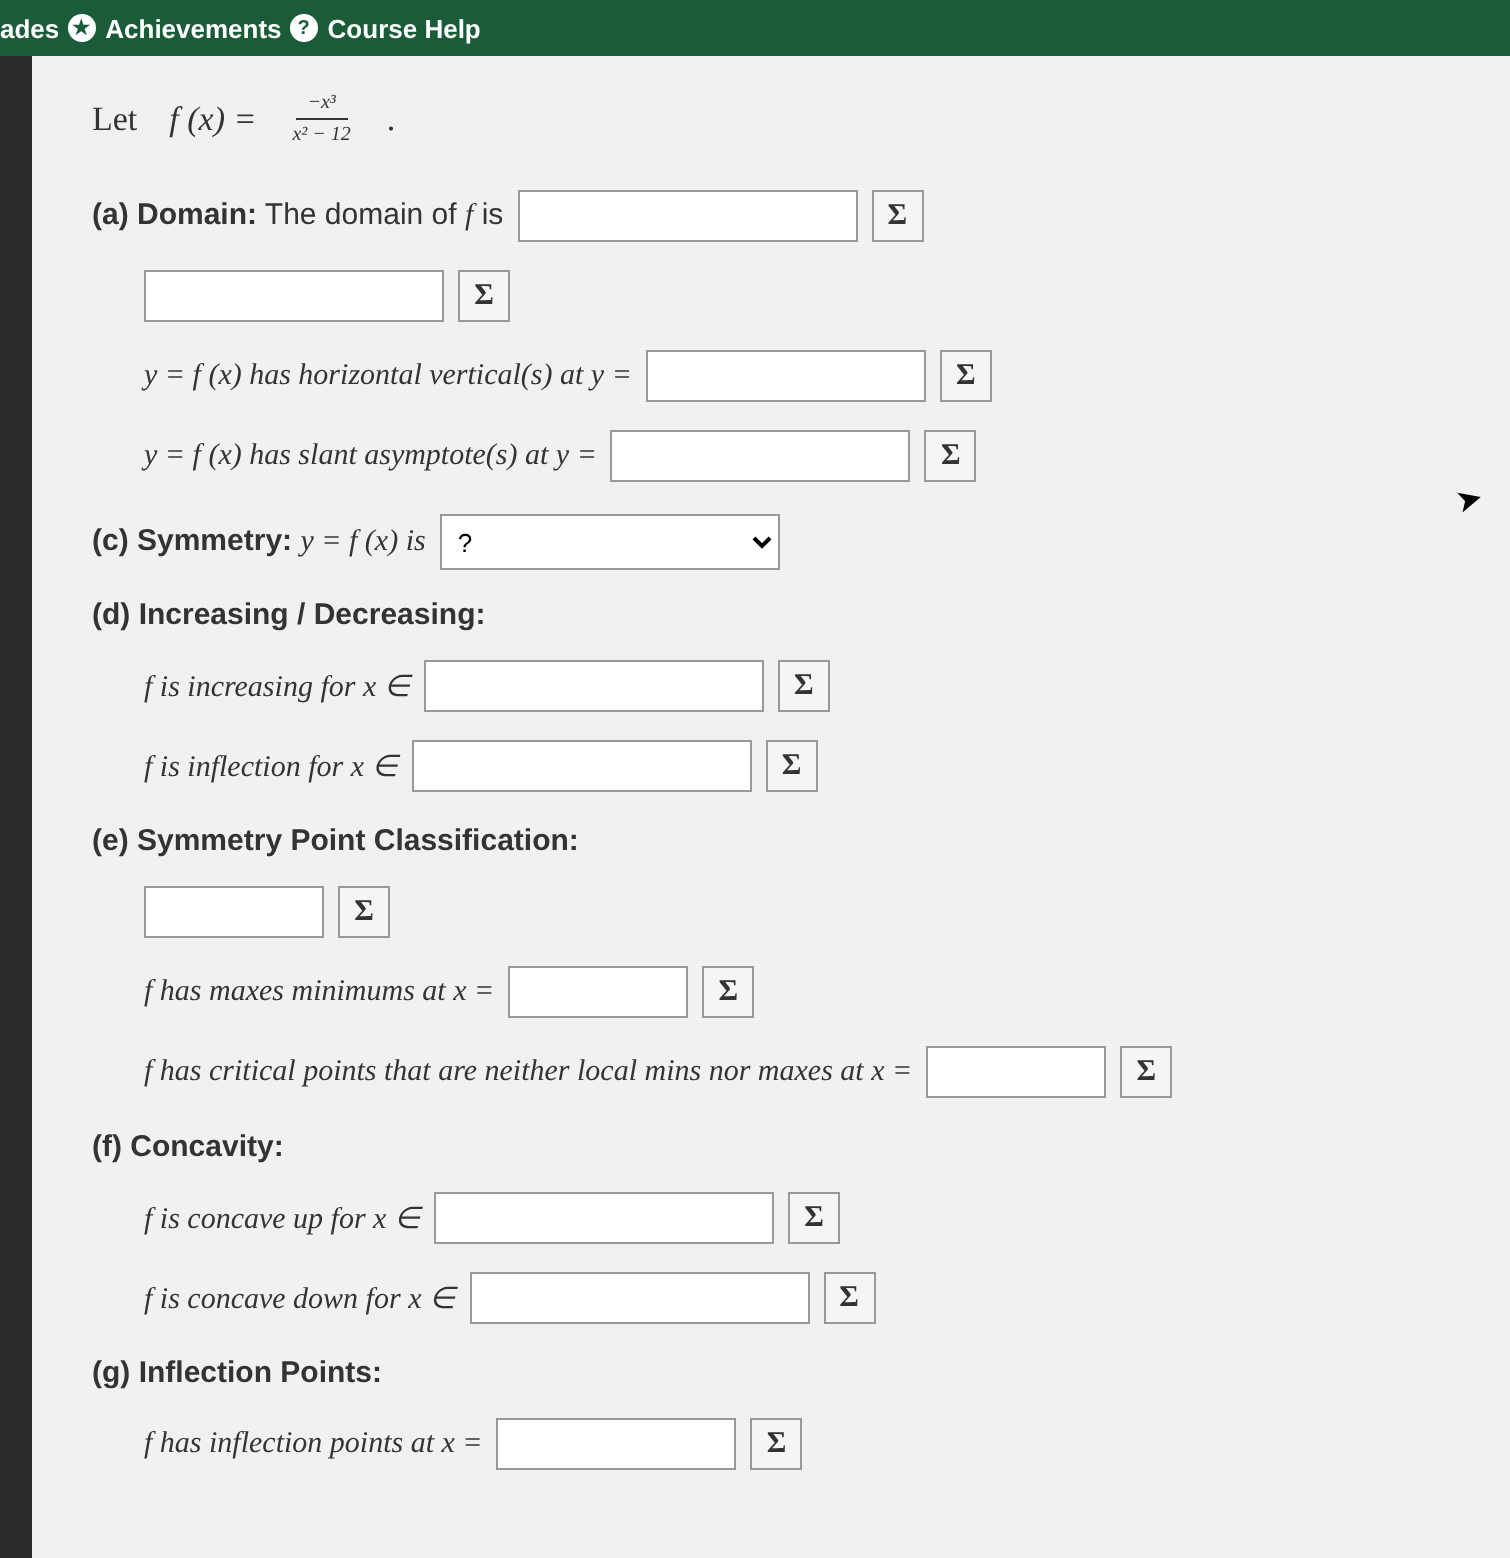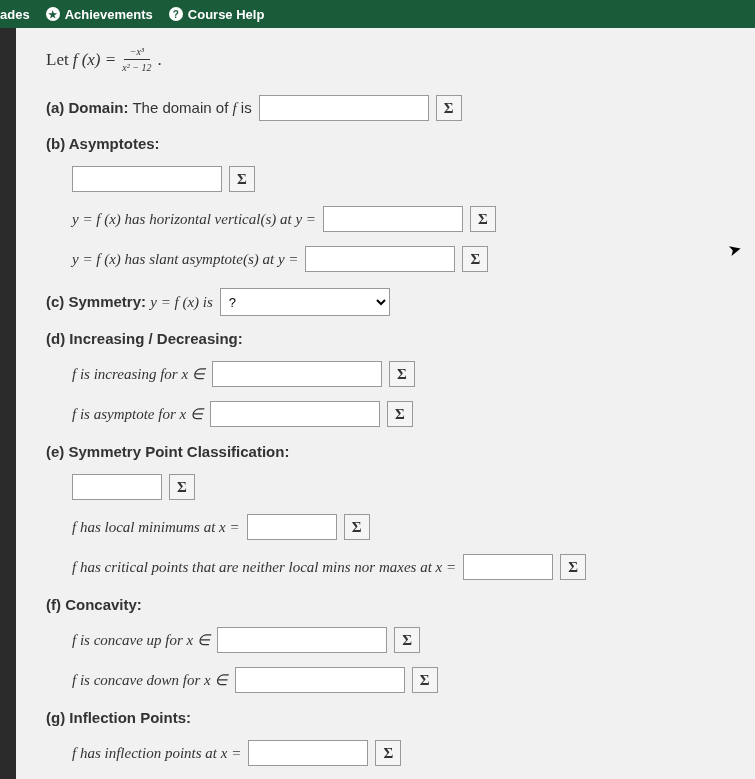--- a/index.html
+++ b/index.html
@@ -13,21 +13,21 @@
     overflow: hidden;
     font-size: 14px;
     color: #333;
   }
   .top-nav {
     background: #1a5c3a;
     height: 28px;
     display: flex;
     align-items: center;
     padding-left: 0;
-    gap: 16px;
+    gap: 4px;
     color: #fff;
     font-size: 13px;
     font-weight: bold;
   }
   .nav-item { display: flex; align-items: center; gap: 5px; cursor: pointer; }
   .nav-icon {
     display: inline-flex;
     width: 14px; height: 14px;
     background: #fff;
     border-radius: 50%;
@@ -51,21 +51,21 @@
     padding: 18px 18px 0 30px;
     height: calc(100% - 28px);
     overflow: hidden;
   }
   .func-def {
     display: flex;
     align-items: center;
     font-family: "Times New Roman", serif;
     font-size: 17px;
     margin-bottom: 22px;
-    gap: 4px;
+    gap: 16px;
   }
   .frac {
     display: inline-flex;
     flex-direction: column;
     align-items: center;
     font-size: 10px;
     line-height: 1.1;
     margin: 0 2px;
   }
   .frac .num { border-bottom: 1px solid #333; padding: 0 6px 2px 6px; }
@@ -149,23 +149,20 @@
       <span class="section-label">(a) Domain:</span>
       <span> The domain of </span>
       <span class="fstyle">f</span>
       <span> is</span>
     </span>
     <input class="answer-box" style="width: 170px;">
     <span class="sigma-btn">Σ</span>
   </div>
 
   <div class="section">
-    <div class="line">
-        <span class="section-label" style="font-family:Arial;">(b) Asymptotes:</span>
-      </div>
 
     <div class="line sub-indent">
       <input class="answer-box" style="width: 150px;">
       <span class="sigma-btn">Σ</span>
     </div>
 
     <div class="line sub-indent">
       <span class="fstyle">y = f (x) has horizontal vertical(s) at y =</span>
       <input class="answer-box" style="width: 140px;">
       <span class="sigma-btn">Σ</span>
@@ -191,36 +188,36 @@
   <div class="section">
     <div class="line">
         <span class="section-label" style="font-family:Arial;">(d) Increasing / Decreasing:</span>
       </div>
     <div class="line sub-indent">
       <span class="fstyle">f  is increasing for x ∈</span>
       <input class="answer-box" style="width: 170px;">
       <span class="sigma-btn">Σ</span>
     </div>
     <div class="line sub-indent">
-      <span class="fstyle">f  is asymptote for x ∈</span>
+      <span class="fstyle">f  is inflection for x ∈</span>
       <input class="answer-box" style="width: 170px;">
       <span class="sigma-btn">Σ</span>
     </div>
   </div>
 
   <div class="section">
     <div class="line">
         <span class="section-label" style="font-family:Arial;">(e) Symmetry Point Classification:</span>
       </div>
     <div class="line sub-indent">
       <input class="answer-box" style="width: 90px;">
       <span class="sigma-btn">Σ</span>
     </div>
     <div class="line sub-indent">
-      <span class="fstyle">f  has local minimums at x =</span>
+      <span class="fstyle">f  has maxes minimums at x =</span>
       <input class="answer-box" style="width: 90px;">
       <span class="sigma-btn">Σ</span>
     </div>
     <div class="line sub-indent">
       <span class="fstyle">f  has critical points that are neither local mins nor maxes at x =</span>
       <input class="answer-box" style="width: 90px;">
       <span class="sigma-btn">Σ</span>
     </div>
   </div>
 

